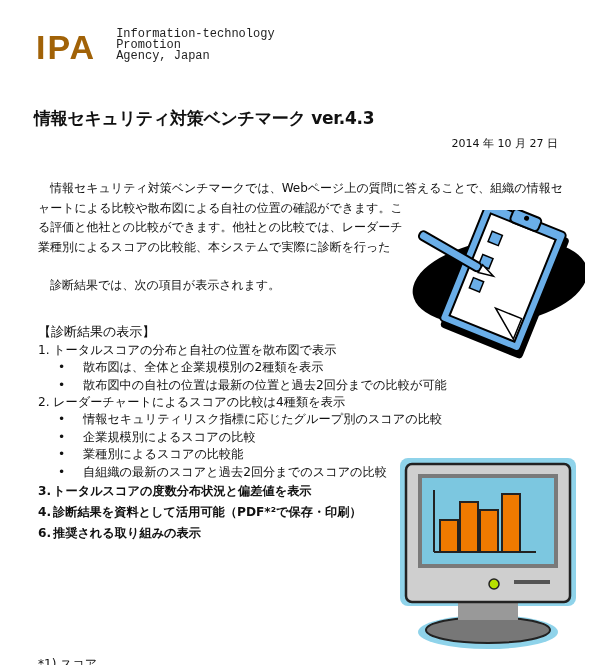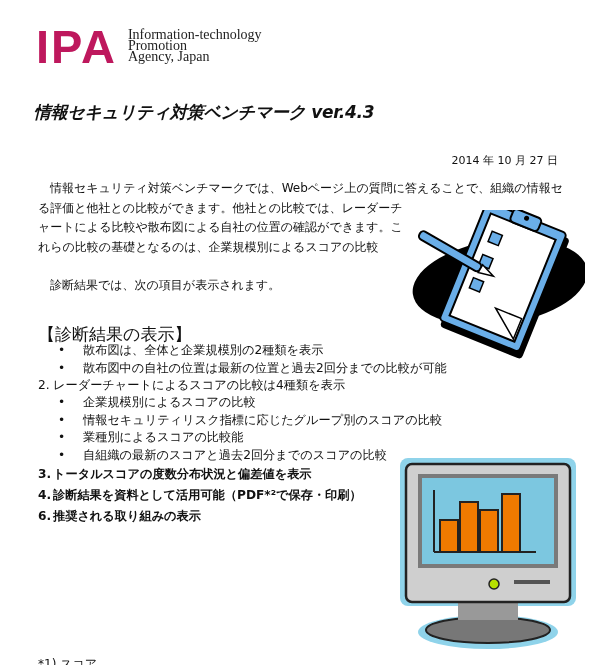--- a/index.html
+++ b/index.html
@@ -1,29 +1,29 @@
 <!DOCTYPE html>
 <html><head>
 <meta charset="utf-8">
 <style>
   html, body { margin: 0; padding: 0; background: #ffffff; }
   body { width: 600px; height: 665px; position: relative; overflow: hidden;
          font-family: "DejaVu Sans", "Liberation Sans", sans-serif; color: #111; }
   .logo { position: absolute; left: 36px; top: 25px; display: flex; align-items: flex-start; }
-  .logo-mark { font-family: "Liberation Sans", sans-serif; font-weight: bold; font-size: 47px;
-               color: #be185d; letter-spacing: 2px; line-height: 44px; }
-  .logo-text { margin-left: 11px; margin-top: 4px; font-family: Liberation Serif, serif;
-               font-size: 14px; line-height: 11px; color: #222; }
-  .title { position: absolute; left: 34px; top: 101px; font-size: 17px; font-weight: bold;
-           white-space: nowrap; letter-spacing: -0.3px; font-style: italic; }
-  .date { position: absolute; right: 42px; top: 153px; font-size: 11px; white-space: nowrap; }
+  .logo-mark { font-family: "Liberation Sans", sans-serif; font-weight: bold; font-size: 34px;
+               color: #a16207; letter-spacing: 2px; line-height: 44px; }
+  .logo-text { margin-left: 20px; margin-top: 4px; font-family: Liberation Mono, monospace;
+               font-size: 12px; line-height: 11px; color: #222; }
+  .title { position: absolute; left: 34px; top: 107px; font-size: 17px; font-weight: bold;
+           white-space: nowrap; letter-spacing: -0.3px; }
+  .date { position: absolute; right: 42px; top: 136px; font-size: 11px; white-space: nowrap; }
   .para { position: absolute; left: 38px; font-size: 12px; line-height: 19.5px; white-space: nowrap; }
   .para1 { top: 179px; }
   .para2 { top: 276px; }
-  .sec-head { position: absolute; left: 38px; top: 323px; font-size: 17px; white-space: nowrap; }
+  .sec-head { position: absolute; left: 38px; top: 323px; font-size: 13px; white-space: nowrap; }
   .list { position: absolute; left: 38px; top: 342px; font-size: 12.2px; white-space: nowrap; }
   .item { height: 17px; line-height: 17px; }
   .item .num { display: inline-block; width: 15px; }
   .sub { height: 17.5px; line-height: 17.5px; padding-left: 20px; }
   .sub .bullet { display: inline-block; width: 25px; }
   .item.spaced { height: 21px; line-height: 21px; font-weight: bold; }
   .footnote { position: absolute; left: 38px; top: 656px; font-size: 12px; white-space: nowrap; }
   .clip1 { position: absolute; left: 405px; top: 210px; width: 180px; height: 150px; }
   .clip2 { position: absolute; left: 398px; top: 452px; width: 180px; height: 200px; }
 </style>
@@ -37,35 +37,36 @@
     <div>Promotion</div>
     <div>Agency, Japan</div>
   </div>
 </div>
 
 <div class="title">情報セキュリティ対策ベンチマーク ver.4.3</div>
 <div class="date">2014 年 10 月 27 日</div>
 
 <div class="para para1">
   <div>　情報セキュリティ対策ベンチマークでは、Webページ上の質問に答えることで、組織の情報セ</div>
+  <div>ャートによる比較や散布図による自社の位置の確認ができます。こ</div>
   <div>る評価と他社との比較ができます。他社との比較では、レーダーチ</div>
-  <div>ャートによる比較や散布図による自社の位置の確認ができます。こ</div>
-  <div>れらの比較の基礎となるのは、企業規模別によるスコアの比較</div>
+  <div>業種別によるスコアの比較能、本システムで実際に診断を行った</div>
 </div>
 
 <div class="para para2">　診断結果では、次の項目が表示されます。</div>
 
 <div class="sec-head">【診断結果の表示】</div>
 
 <div class="list">
+  <div class="item"><span class="num">1.</span><span>トータルスコアの分布と自社の位置を散布図で表示</span></div>
   <div class="sub"><span class="bullet">•</span><span>散布図は、全体と企業規模別の2種類を表示</span></div>
   <div class="sub"><span class="bullet">•</span><span>散布図中の自社の位置は最新の位置と過去2回分までの比較が可能</span></div>
   <div class="item"><span class="num">2.</span><span>レーダーチャートによるスコアの比較は4種類を表示</span></div>
+  <div class="sub"><span class="bullet">•</span><span>情報セキュリティリスク指標に応じたグループ別のスコアの比較</span></div>
   <div class="sub"><span class="bullet">•</span><span>企業規模別によるスコアの比較</span></div>
-  <div class="sub"><span class="bullet">•</span><span>情報セキュリティリスク指標に応じたグループ別のスコアの比較</span></div>
   <div class="sub"><span class="bullet">•</span><span>業種別によるスコアの比較能</span></div>
   <div class="sub"><span class="bullet">•</span><span>自組織の最新のスコアと過去2回分までのスコアの比較</span></div>
   <div class="item spaced"><span class="num">3.</span><span>トータルスコアの度数分布状況と偏差値を表示</span></div>
   <div class="item spaced"><span class="num">4.</span><span>診断結果を資料として活用可能（PDF*²で保存・印刷）</span></div>
   <div class="item spaced"><span class="num">6.</span><span>推奨される取り組みの表示</span></div>
 </div>
 
 <div class="footnote">*1) スコア</div>
 
 <svg class="clip1" viewBox="0 0 180 150">

